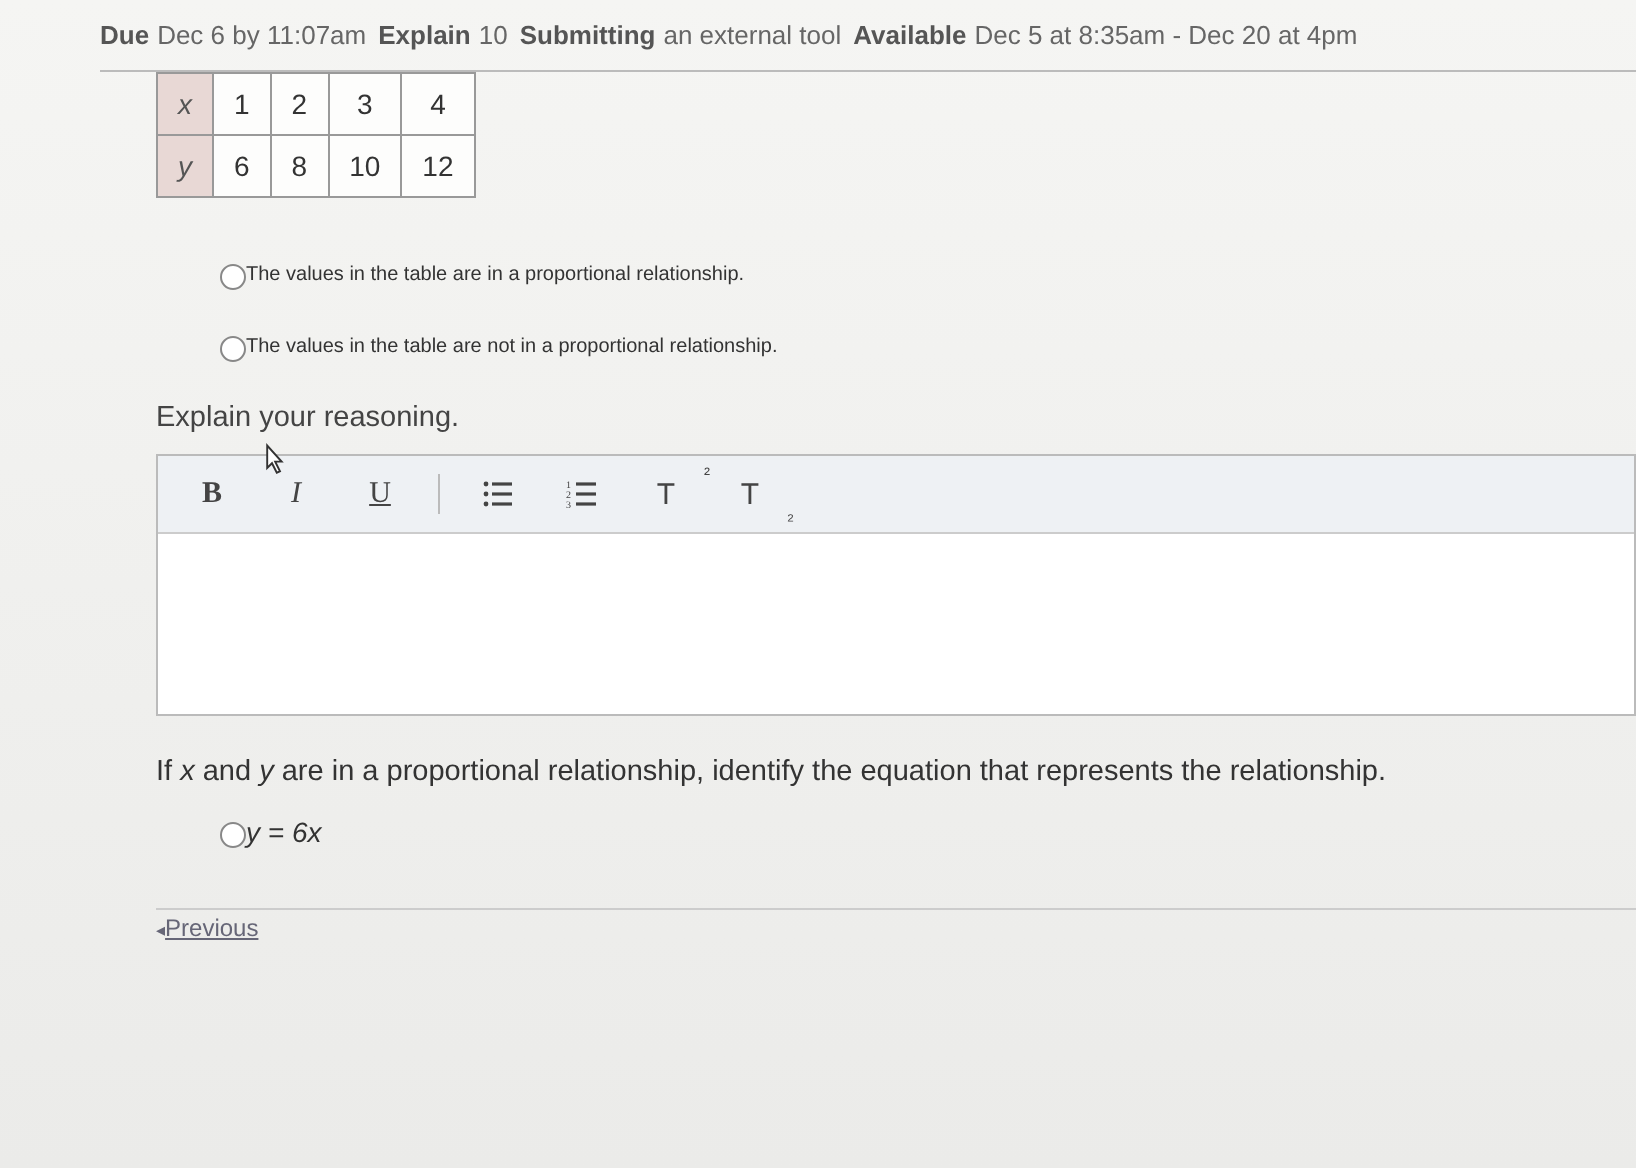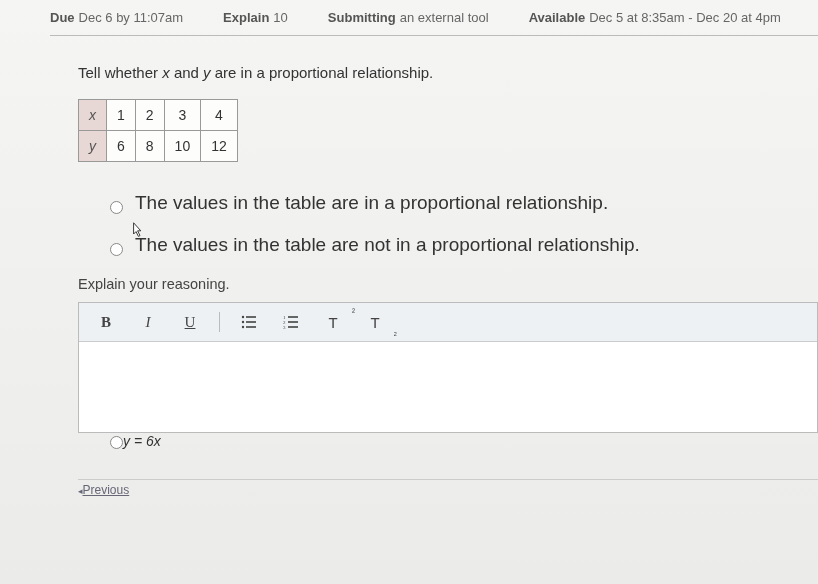--- a/index.html
+++ b/index.html
@@ -17,21 +17,21 @@
     padding: 10px 0 0 50px;
     min-height: 584px;
   }
   .header-row {
     font-size: 13px;
     color: #666;
     padding-bottom: 10px;
     border-bottom: 1px solid #bbb;
     margin-right: 0;
     display: flex;
-    gap: 40px;
+    gap: 6px;
     align-items: baseline;
   }
   .header-row .label { font-weight: 600; color: #555; }
   .header-row .val { color: #666; margin-left: 4px; }
   .question {
     margin: 28px 0 18px 28px;
     font-size: 15px;
     color: #333;
   }
   .question .var { font-style: italic; }
@@ -49,24 +49,24 @@
     background: #fdfdfc;
   }
   table.data td.hdr {
     background: #e8d8d5;
     font-style: italic;
     color: #555;
   }
   .choices { margin-left: 60px; }
   .choice {
     display: flex;
-    align-items: flex-end;
-    gap: 12px;
+    align-items: center;
+    gap: 0;
     margin-bottom: 20px;
-    font-size: 19px;
+    font-size: 10px;
     color: #333;
   }
   .radio {
     width: 13px; height: 13px;
     border: 1.5px solid #888;
     border-radius: 50%;
     flex: none;
     margin-top: 3px;
     background: #fff;
   }
@@ -155,23 +155,20 @@
 
 <div class="page">
 
   <div class="header-row">
     <span><span class="label">Due</span><span class="val">Dec 6 by 11:07am</span></span>
     <span><span class="label">Explain</span><span class="val">10</span></span>
     <span><span class="label">Submitting</span><span class="val">an external tool</span></span>
     <span><span class="label">Available</span><span class="val">Dec 5 at 8:35am - Dec 20 at 4pm</span></span>
   </div>
 
-  <div class="question">
-    <span>Tell whether </span><span class="var">x</span><span> and </span><span class="var">y</span><span> are in a proportional relationship.</span>
-  </div>
 
   <table class="data">
     <tbody>
         <tr>
       <td class="hdr">x</td>
       <td>1</td>
       <td>2</td>
       <td>3</td>
       <td>4</td>
     </tr>
@@ -229,20 +226,23 @@
             <text x="0" y="15" font-size="5" fill="#444">3</text>
             <rect x="5" y="12.2" width="10" height="1.6" fill="#444"></rect>
           </svg>
       </span>
       <span class="tb-btn tsup">T</span>
       <span class="tb-btn tsub">T</span>
     </div>
     <div class="editor-body" contenteditable="true" style=""></div>
   </div>
 
+  <div class="follow">
+    <span>If </span><span class="var">x</span><span> and </span><span class="var"> y</span><span> are in a proportional relationship, identify the equation that represents the relationship.</span>
+  </div>
 
   <div class="eq-choice">
     <span class="radio"></span>
     <span class="eq">y = 6x</span>
   </div>
 
   <div class="footer">
     <a class="prev-link">Previous</a>
   </div>
 

